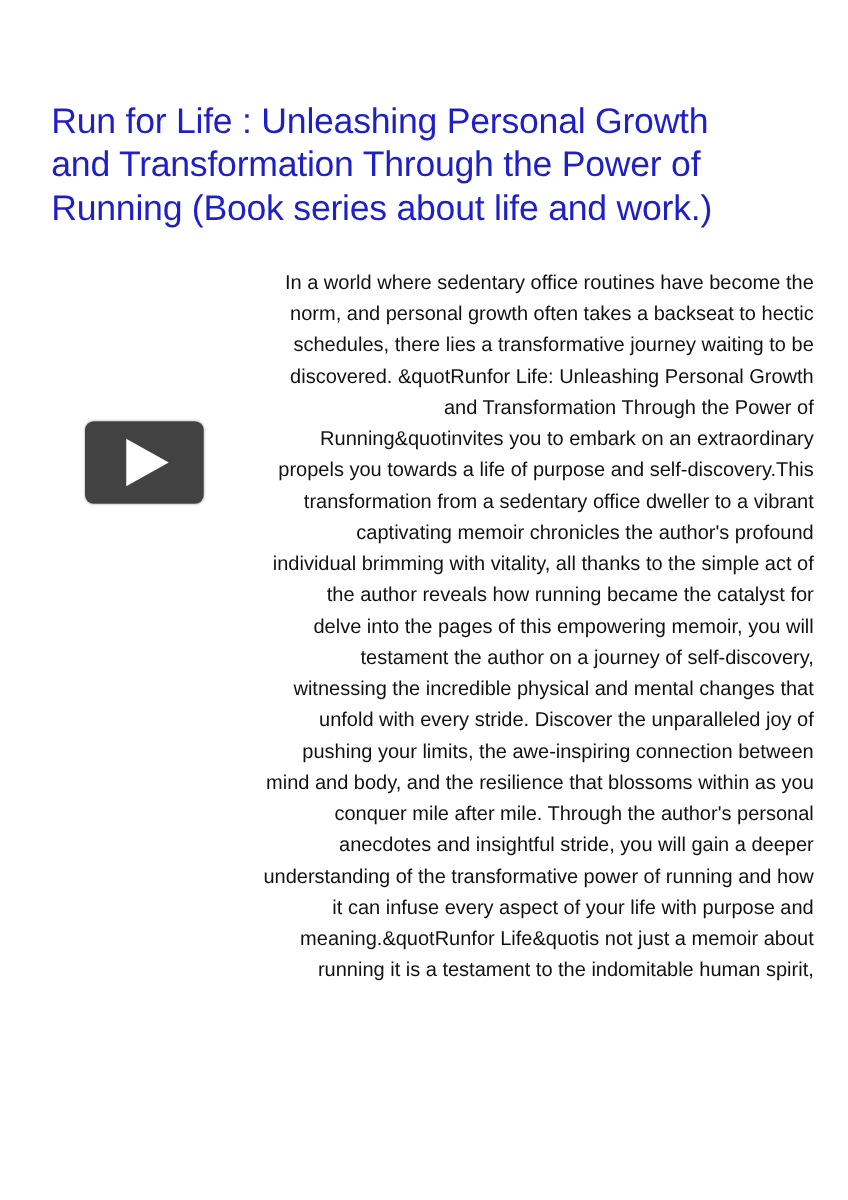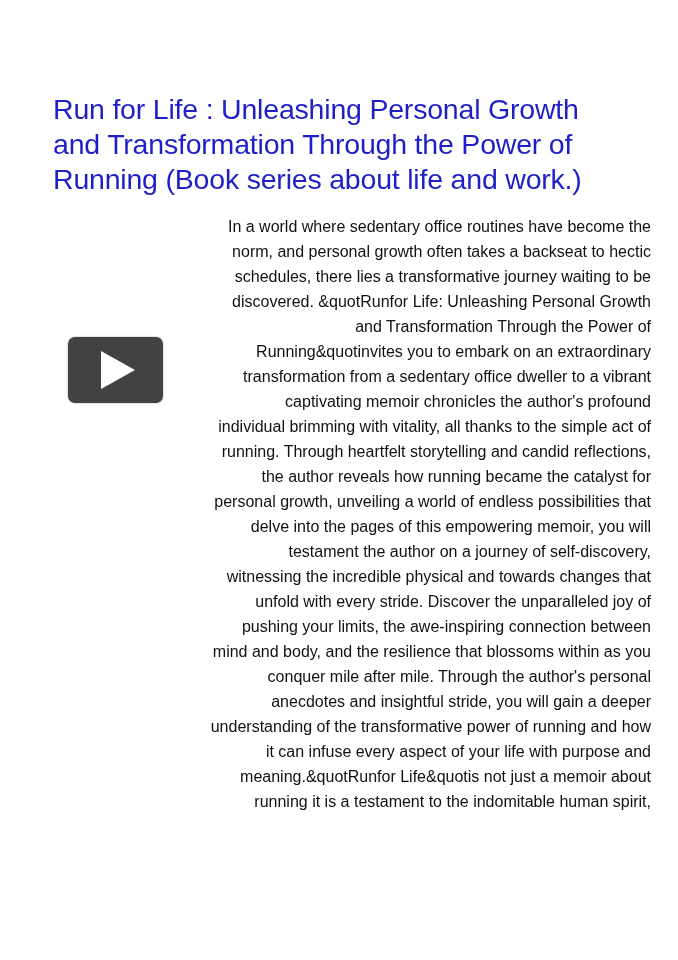--- a/index.html
+++ b/index.html
@@ -17,21 +17,21 @@
       position: absolute;
       left: 0; top: 0;
       width: 678px; height: 960px;
       background: #ffffff;
     }
     .title {
       position: absolute;
       left: 41px;
       top: 80px;
       width: 600px;
-      margin: 12px;
+      margin: 0;
       font-family: "Liberation Sans", sans-serif;
       font-weight: normal;
       font-size: 28.5px;
       line-height: 35px;
       color: #1f1fc8;
       letter-spacing: -0.2px;
     }
     .title .line { display: block; white-space: nowrap; }
     .body-text {
       position: absolute;
@@ -78,29 +78,28 @@
     <span class="line">Running (Book series about life and work.)</span>
   </h1>
 
   <div class="body-text">
     <span class="line">In a world where sedentary office routines have become the</span>
     <span class="line">norm, and personal growth often takes a backseat to hectic</span>
     <span class="line">schedules, there lies a transformative journey waiting to be</span>
     <span class="line">discovered. &amp;quotRunfor  Life: Unleashing  Personal Growth</span>
     <span class="line">and Transformation Through  the Power of</span>
     <span class="line">Running&amp;quotinvites  you to embark on an extraordinary</span>
+    <span class="line">propels  you towards a life of purpose  and self-discovery.This</span>
     <span class="line">transformation  from a sedentary office dweller  to a vibrant</span>
     <span class="line">captivating memoir  chronicles the author's profound</span>
     <span class="line">individual  brimming  with vitality, all thanks to the simple act of</span>
-    <span class="line">running.  Through  heartfelt storytelling and candid reflections,</span>
     <span class="line">the author reveals how running  became  the catalyst for</span>
-    <span class="line">personal growth,  unveiling  a world of endless possibilities that</span>
     <span class="line">delve into the pages of this empowering  memoir,  you will</span>
     <span class="line">testament  the author on a journey  of self-discovery,</span>
-    <span class="line">witnessing the incredible physical and towards  changes that</span>
+    <span class="line">witnessing the incredible physical and mental  changes that</span>
     <span class="line">unfold  with every stride. Discover the unparalleled  joy of</span>
     <span class="line">pushing  your limits, the awe-inspiring  connection between</span>
     <span class="line">mind  and body,  and the resilience that blossoms  within as you</span>
     <span class="line">conquer  mile after mile.  Through  the author's personal</span>
     <span class="line">anecdotes and insightful  stride,  you will gain a deeper</span>
     <span class="line">understanding  of the transformative power of running  and how</span>
     <span class="line">it can infuse every aspect of your life with purpose  and</span>
     <span class="line">meaning.&amp;quotRunfor  Life&amp;quotis not just a memoir about</span>
     <span class="line">running  it is a testament to the indomitable  human  spirit,</span>
   </div>

